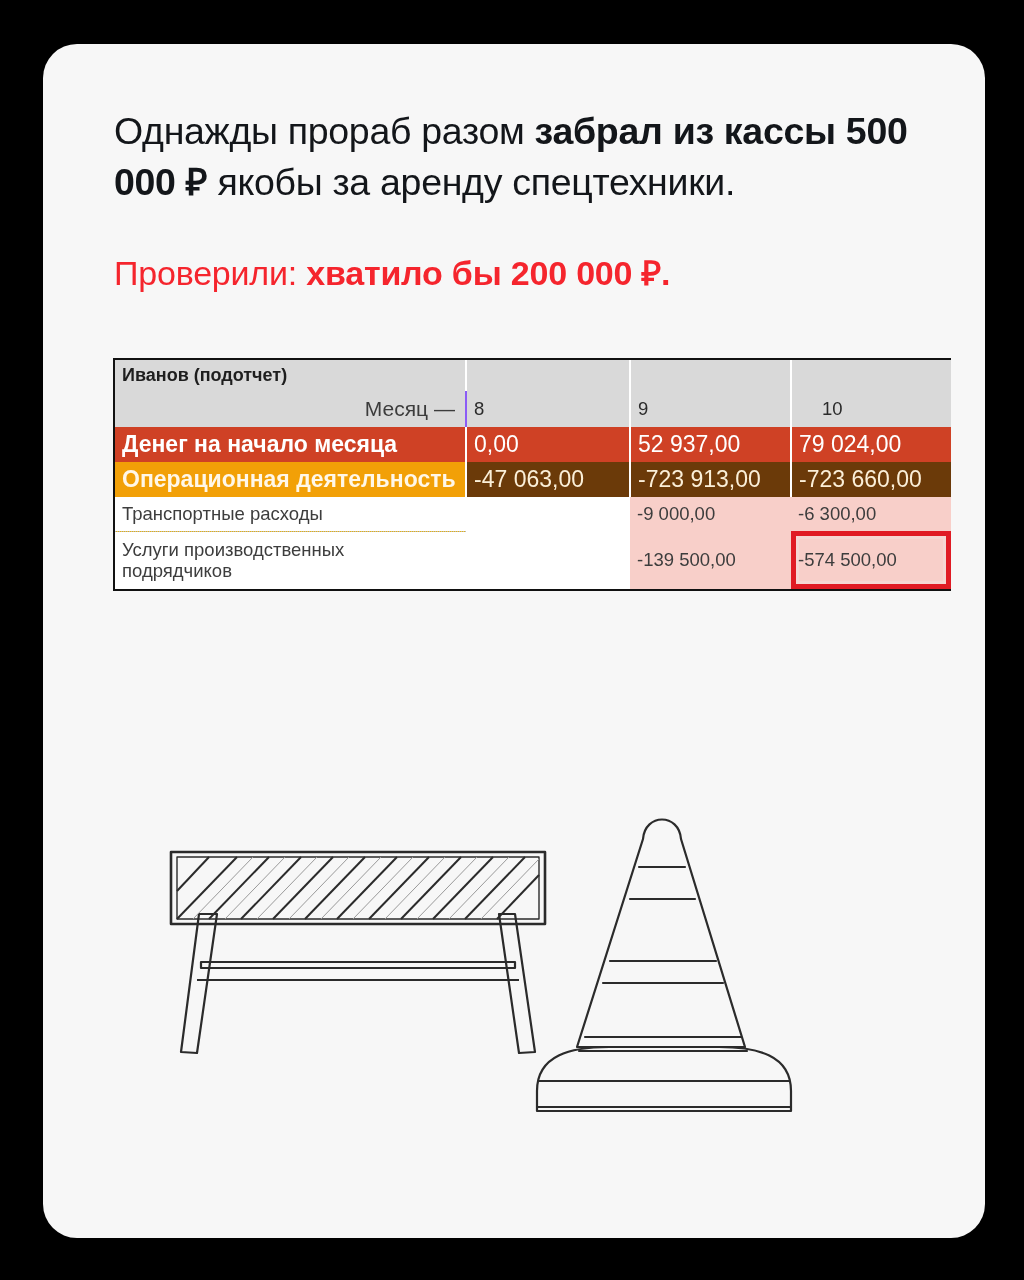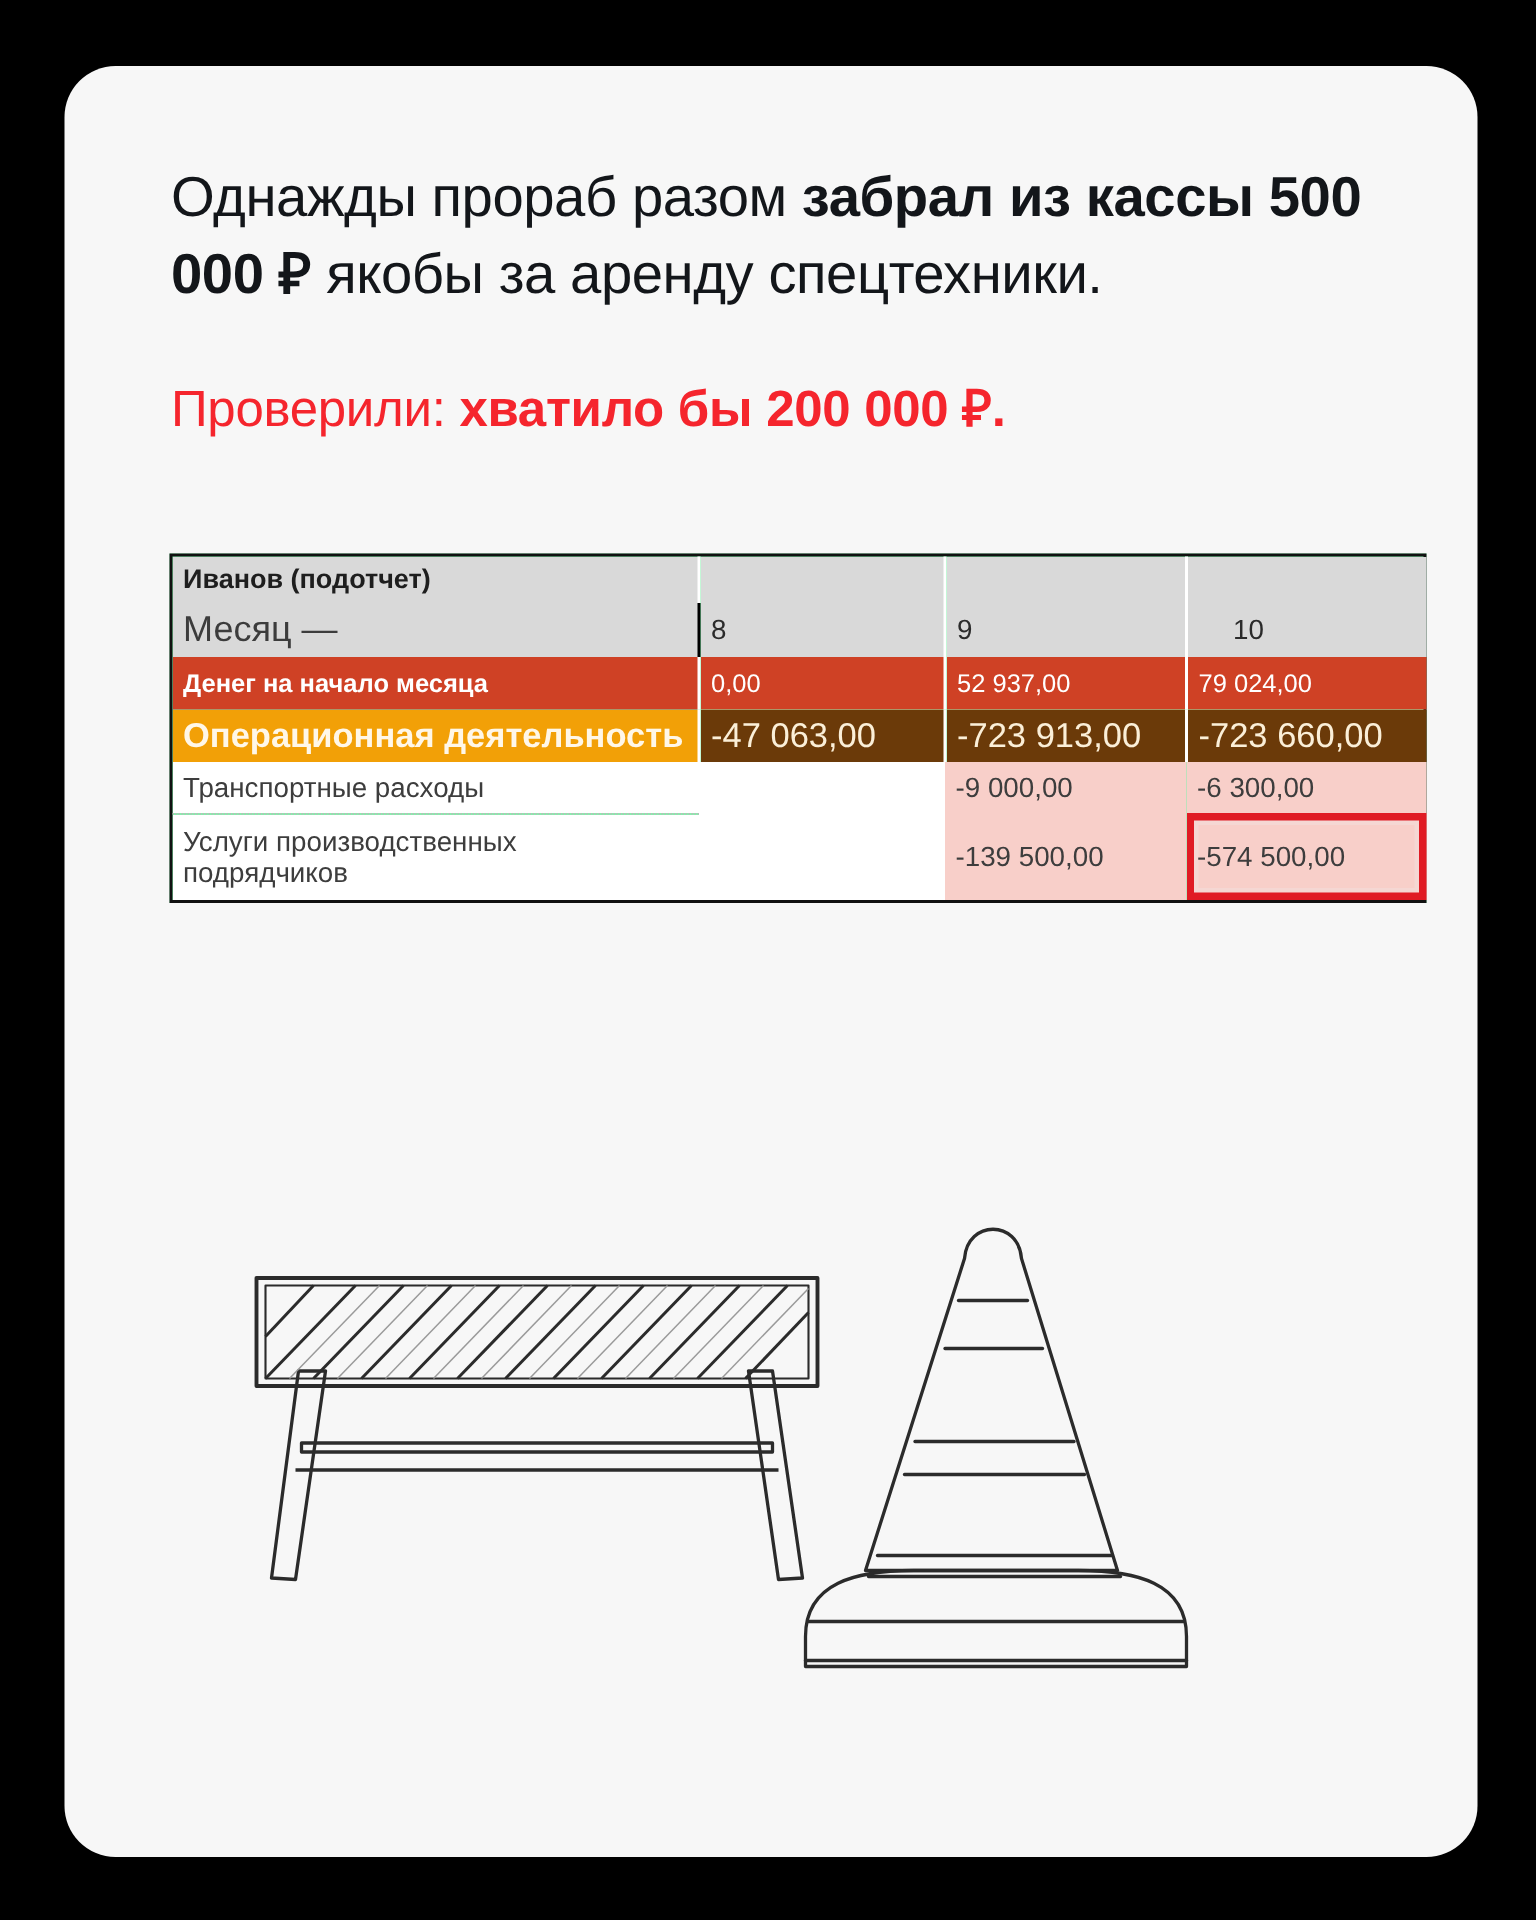--- a/index.html
+++ b/index.html
@@ -41,24 +41,24 @@
     line-height: 1.3;
     color: #F5252D;
     letter-spacing: -0.2px;
     font-weight: 400;
   }
   .subhead b { font-weight: 700; }
 
   
   .table-wrap {
     position: absolute;
-    left: 70px; top: 325px;
+    left: 70px; top: 314px;
     width: 838px;
     border: 2px solid #111111;
-    background: #86efac;
+    background: #eab308;
   }
   table.sheet {
     width: 100%;
     border-collapse: collapse;
     table-layout: fixed;
     font-size: 17.5px;
     color: #3C3C3C;
   }
   table.sheet td {
     padding: 0 7px;
@@ -75,28 +75,28 @@
   .r-title td { background: #D9D9D9; height: 31px; }
   .r-title .lbl {
     font-weight: 700; color: #1E1E1E; font-size: 18px;
     border-right: 2px solid #FFFFFF;
   }
   .r-title .sep { border-right: 2px solid #FFFFFF; }
 
   
   .r-month td { background: #D9D9D9; height: 36px; }
   .r-month .lbl {
-    text-align: left; color: #3C3C3C; font-size: 24px;
-    padding-right: 10px; border-right: 2px solid #000000;
+    text-align: right; color: #3C3C3C; font-size: 21px;
+    padding-right: 10px; border-right: 2px solid #8b5cf6;
   }
   .r-month .val { color: #2B2B2B; font-size: 18.5px; border-right: 2px solid #FFFFFF; }
   .r-month .val:last-child { border-right: none; padding-left: 30px; }
 
   
-  .r-red td { background: #CF4125; height: 35px; color: #FFFFFF; font-size: 17px; }
+  .r-red td { background: #CF4125; height: 35px; color: #FFFFFF; font-size: 23px; }
   .r-red .lbl { font-weight: 600; border-right: 2px solid #FFFFFF; }
   .r-red .val { border-right: 2px solid #FFFFFF; }
   .r-red .val:last-child { border-right: none; }
 
   
   .r-orange td { height: 35px; font-size: 23px; }
   .r-orange .lbl {
     background: #F2A007; color: #FFF7E8; font-weight: 600;
     border-right: 2px solid #FFFFFF;
   }

